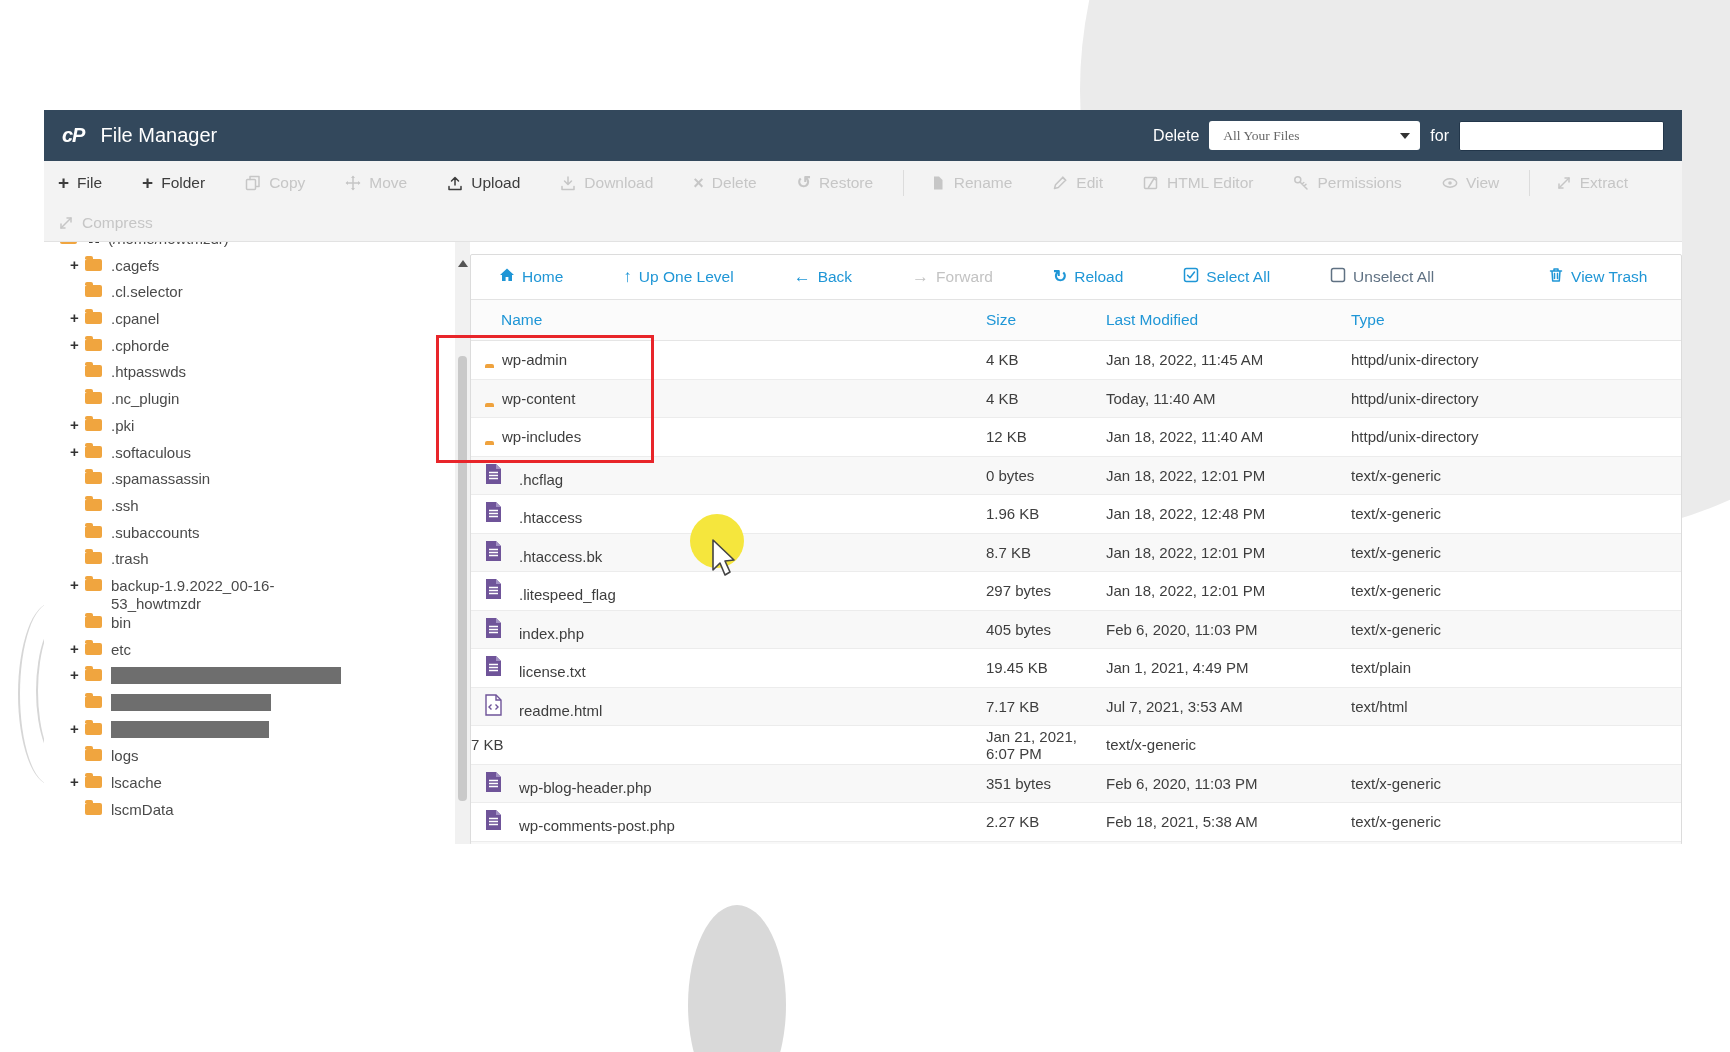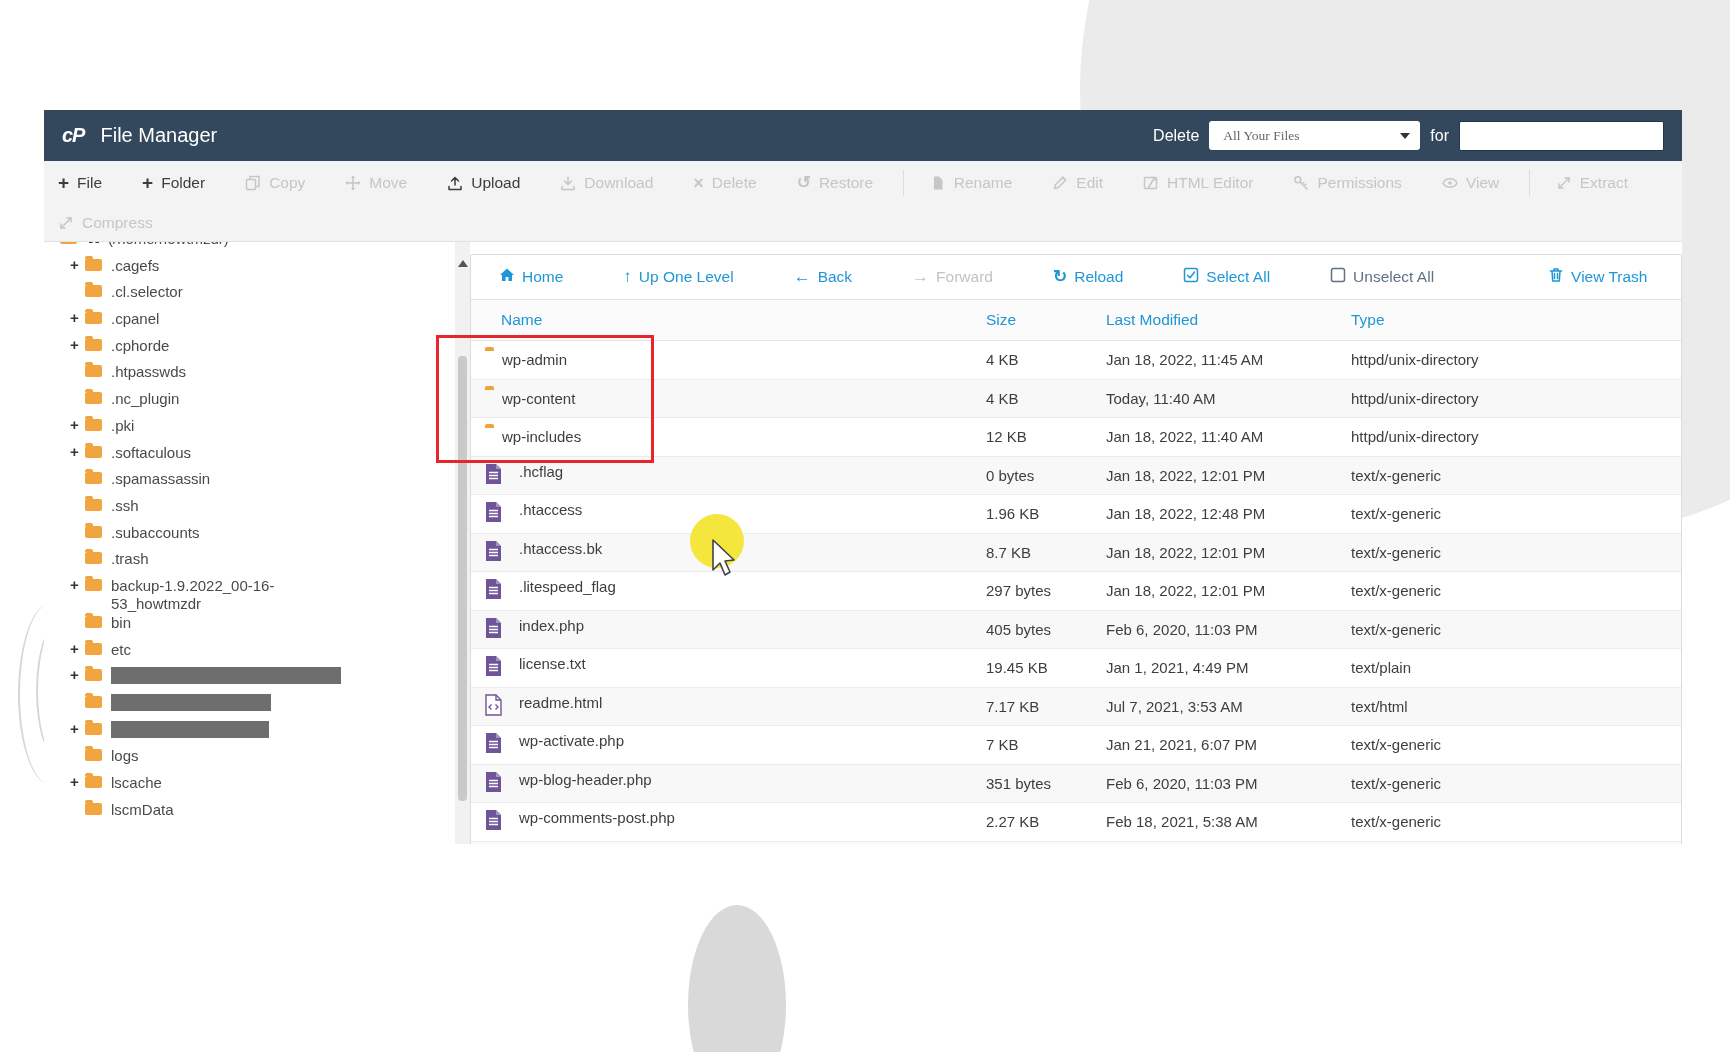--- a/index.html
+++ b/index.html
@@ -90,21 +90,21 @@
   .nvsep{width:1px;height:44px;background:#e3e3e3;margin:0 30px 0 auto;}
 
   .thead{height:40px;display:grid;grid-template-columns:515px 120px 245px 1fr;
     align-items:center;background:#fbfbfb;border-bottom:1px solid #e5e5e5;
     color:#1f96d6;font-size:15.5px;}
   .thead .c1{padding-left:30px;}
   .trow{height:37.5px;display:grid;grid-template-columns:515px 120px 245px 1fr;
     align-items:center;border-bottom:1px solid #ececec;font-size:15px;color:#3e3e3e;
     cursor:pointer;}
   .trow:nth-child(even){background:#f8f8f8;}
-  .namecell{display:flex;align-items:flex-start;padding-left:14px;gap:17px;}
+  .namecell{display:flex;align-items:flex-end;padding-left:14px;gap:17px;}
   .fold2{flex:none;width:21px;height:15px;background:#efa23d;border-radius:2px;position:relative;}
   .fold2:before{content:"";position:absolute;top:-4px;left:0;width:9px;height:4px;
     background:#efa23d;border-radius:2px 2px 0 0;}
 
   
   .redbox{position:absolute;left:392px;top:225px;width:212px;height:122px;
     border:3px solid #e8252a;z-index:30;pointer-events:none;}
   .cursorwrap{position:absolute;left:642px;top:400px;z-index:31;pointer-events:none;}
 </style>
 </head>
@@ -545,30 +545,20 @@
                   <path d="M11 1v5h5" fill="none" stroke="#6f5499" stroke-width="1.4"></path>
                   <path d="M6.5 10.5 4 13l2.5 2.5M10.5 10.5 13 13l-2.5 2.5" stroke="#6f5499" stroke-width="1.4" fill="none"></path>
                 </svg></span>
               <span>readme.html</span>
             </span>
             <span>7.17 KB</span>
             <span>Jul 7, 2021, 3:53 AM</span>
             <span>text/html</span>
           </div>
           <div class="trow">
-            <span class="namecell">
-              <span><svg width="17" height="22" viewBox="0 0 17 22">
-                  <path d="M1 1h10l5 5v15H1z" fill="#6f5499"></path>
-                  <path d="M11 1v5h5z" fill="#a392c4"></path>
-                  <g stroke="#ffffff" stroke-width="1.4">
-                    <path d="M4 9.5h9M4 12.5h9M4 15.5h9"></path>
-                  </g>
-                </svg></span>
-              <span>wp-activate.php</span>
-            </span>
             <span>7 KB</span>
             <span>Jan 21, 2021, 6:07 PM</span>
             <span>text/x-generic</span>
           </div>
           <div class="trow">
             <span class="namecell">
               <span><svg width="17" height="22" viewBox="0 0 17 22">
                   <path d="M1 1h10l5 5v15H1z" fill="#6f5499"></path>
                   <path d="M11 1v5h5z" fill="#a392c4"></path>
                   <g stroke="#ffffff" stroke-width="1.4">

